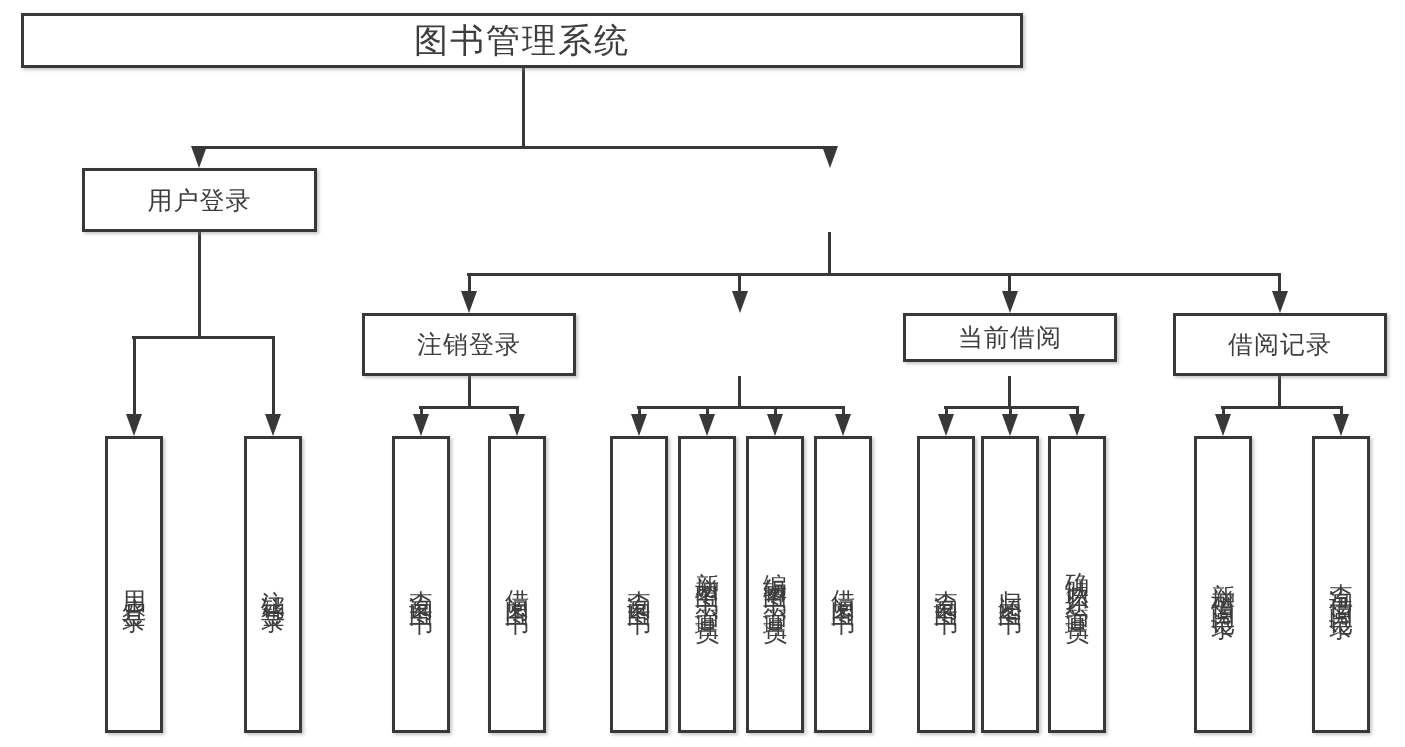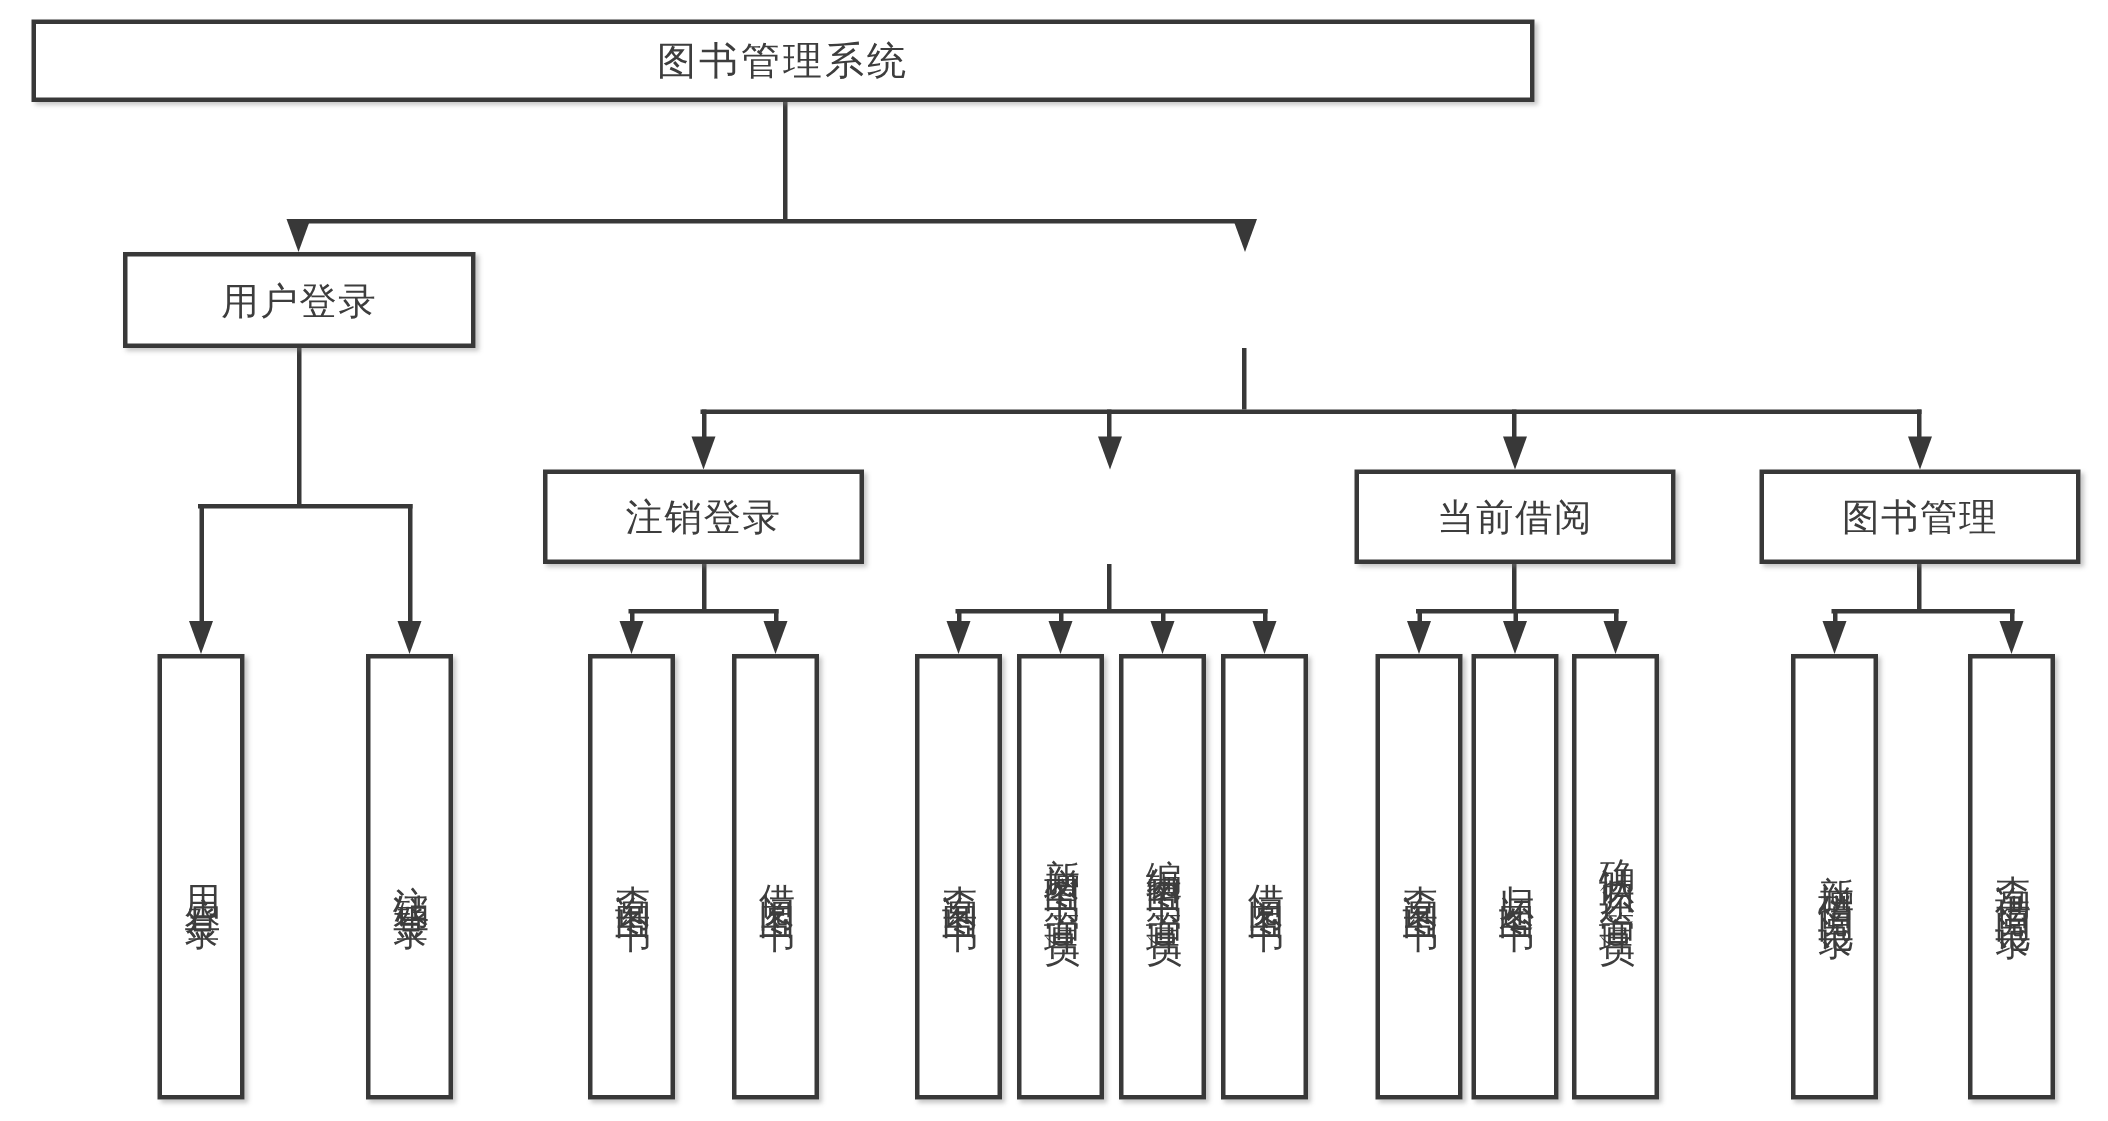--- a/index.html
+++ b/index.html
@@ -16,21 +16,21 @@
     box-sizing: border-box;
     background: #ffffff;
     border: 3px solid #383838;
     display: flex;
     align-items: center;
     justify-content: center;
     color: #3d3d3d;
     box-shadow: 2px 2px 3px rgba(130,130,130,0.45);
   }
   .hlabel { font-size: 25px; letter-spacing: 1px; white-space: nowrap; }
-  .title  { font-size: 26px; letter-spacing: 2px; white-space: nowrap; }
+  .title  { font-size: 34px; letter-spacing: 2px; white-space: nowrap; }
   .vtext  {
     writing-mode: vertical-rl;
     text-orientation: mixed;
     font-size: 24px;
     letter-spacing: 7px;
     line-height: 1;
     white-space: nowrap;
   }
   .ln { position: absolute; background: #383838; }
   .ar {
@@ -118,25 +118,25 @@
     <span class="title">图书管理系统</span>
   </div>
 
   <div class="box" style="left:82px;top:168px;width:235px;height:64px;">
     <span class="hlabel">用户登录</span>
   </div>
 
   <div class="box" style="left:362px;top:313px;width:214px;height:63px;">
     <span class="hlabel">注销登录</span>
   </div>
-  <div class="box" style="left:903px;top:313px;width:214px;height:63px;">
+  <div class="box" style="left:903px;top:313px;width:214px;height:49px;">
     <span class="hlabel">当前借阅</span>
   </div>
   <div class="box" style="left:1173px;top:313px;width:214px;height:63px;">
-    <span class="hlabel">图书管理</span>
+    <span class="hlabel">借阅记录</span>
   </div>
 
   <div class="box" style="left:105px;top:436px;width:58px;height:297px;">
     <span class="vtext">用户登录</span>
   </div>
   <div class="box" style="left:244px;top:436px;width:58px;height:297px;">
     <span class="vtext">注销登录</span>
   </div>
 
   <div class="box" style="left:392px;top:436px;width:58px;height:297px;">

